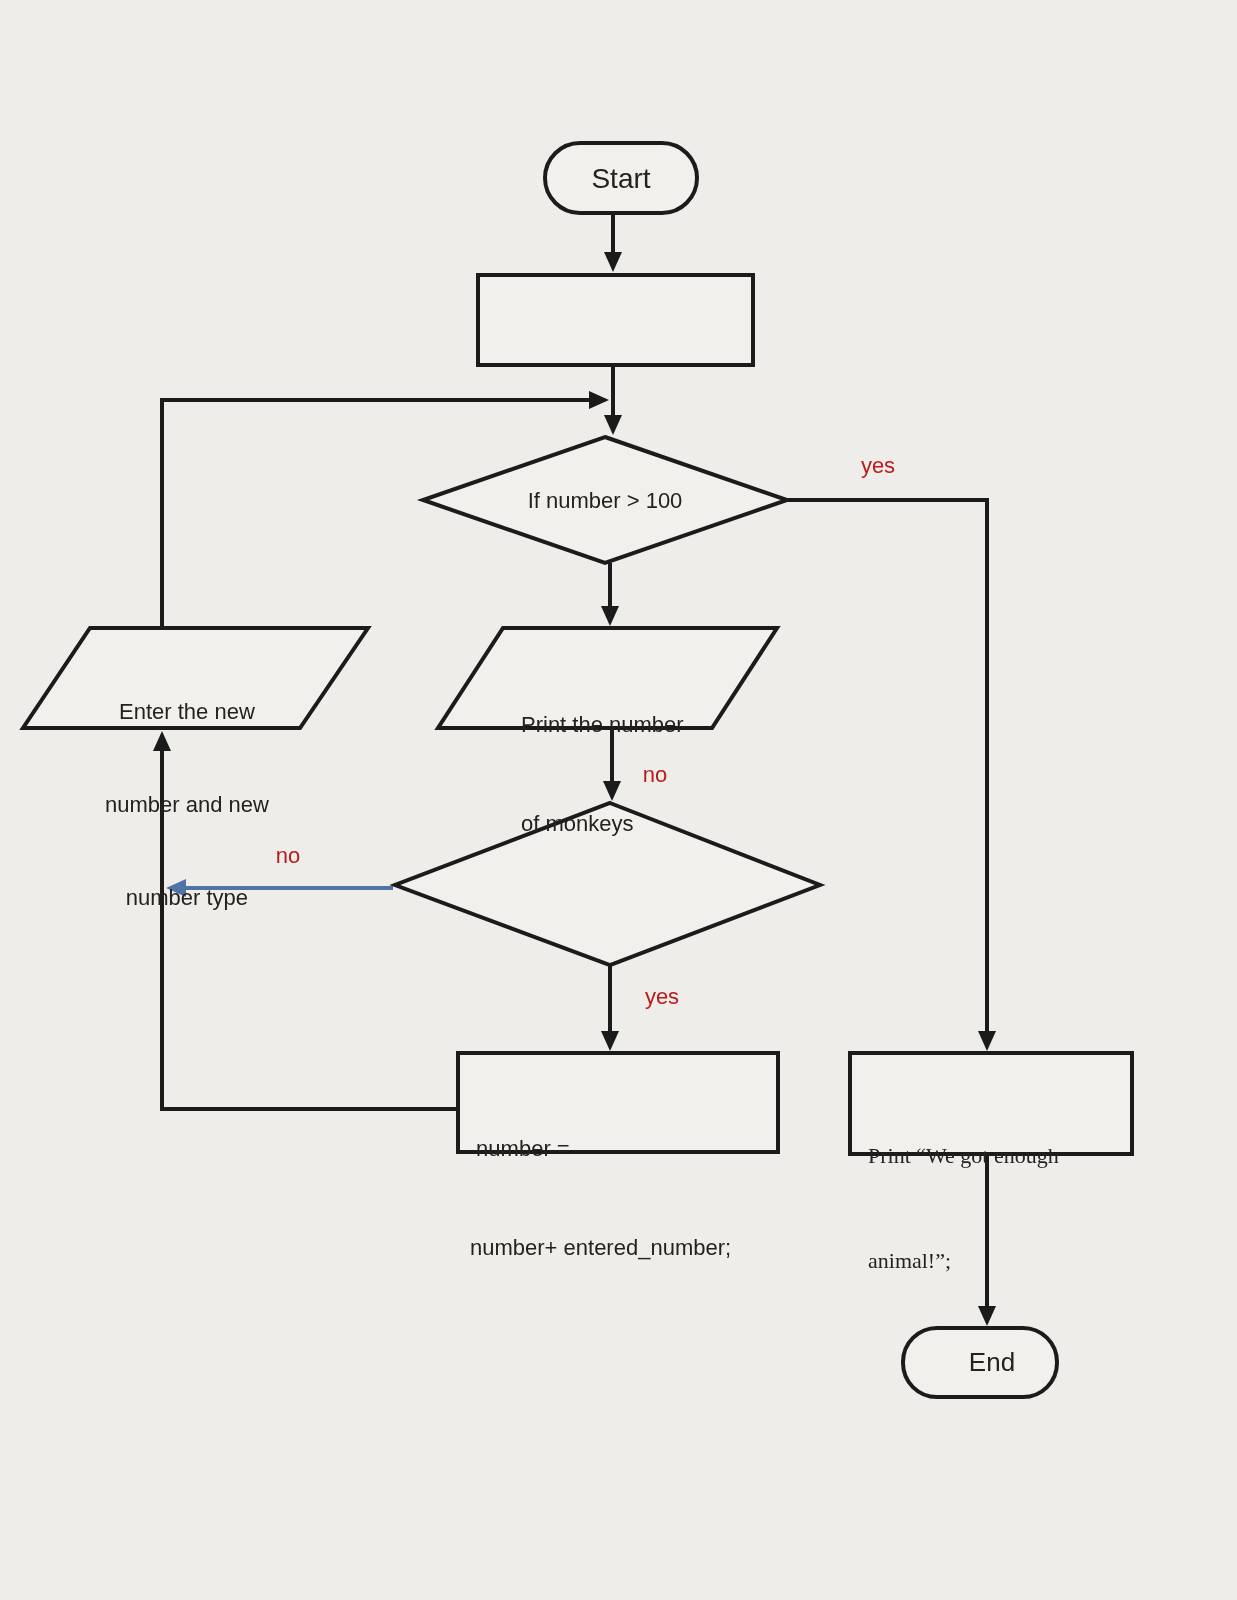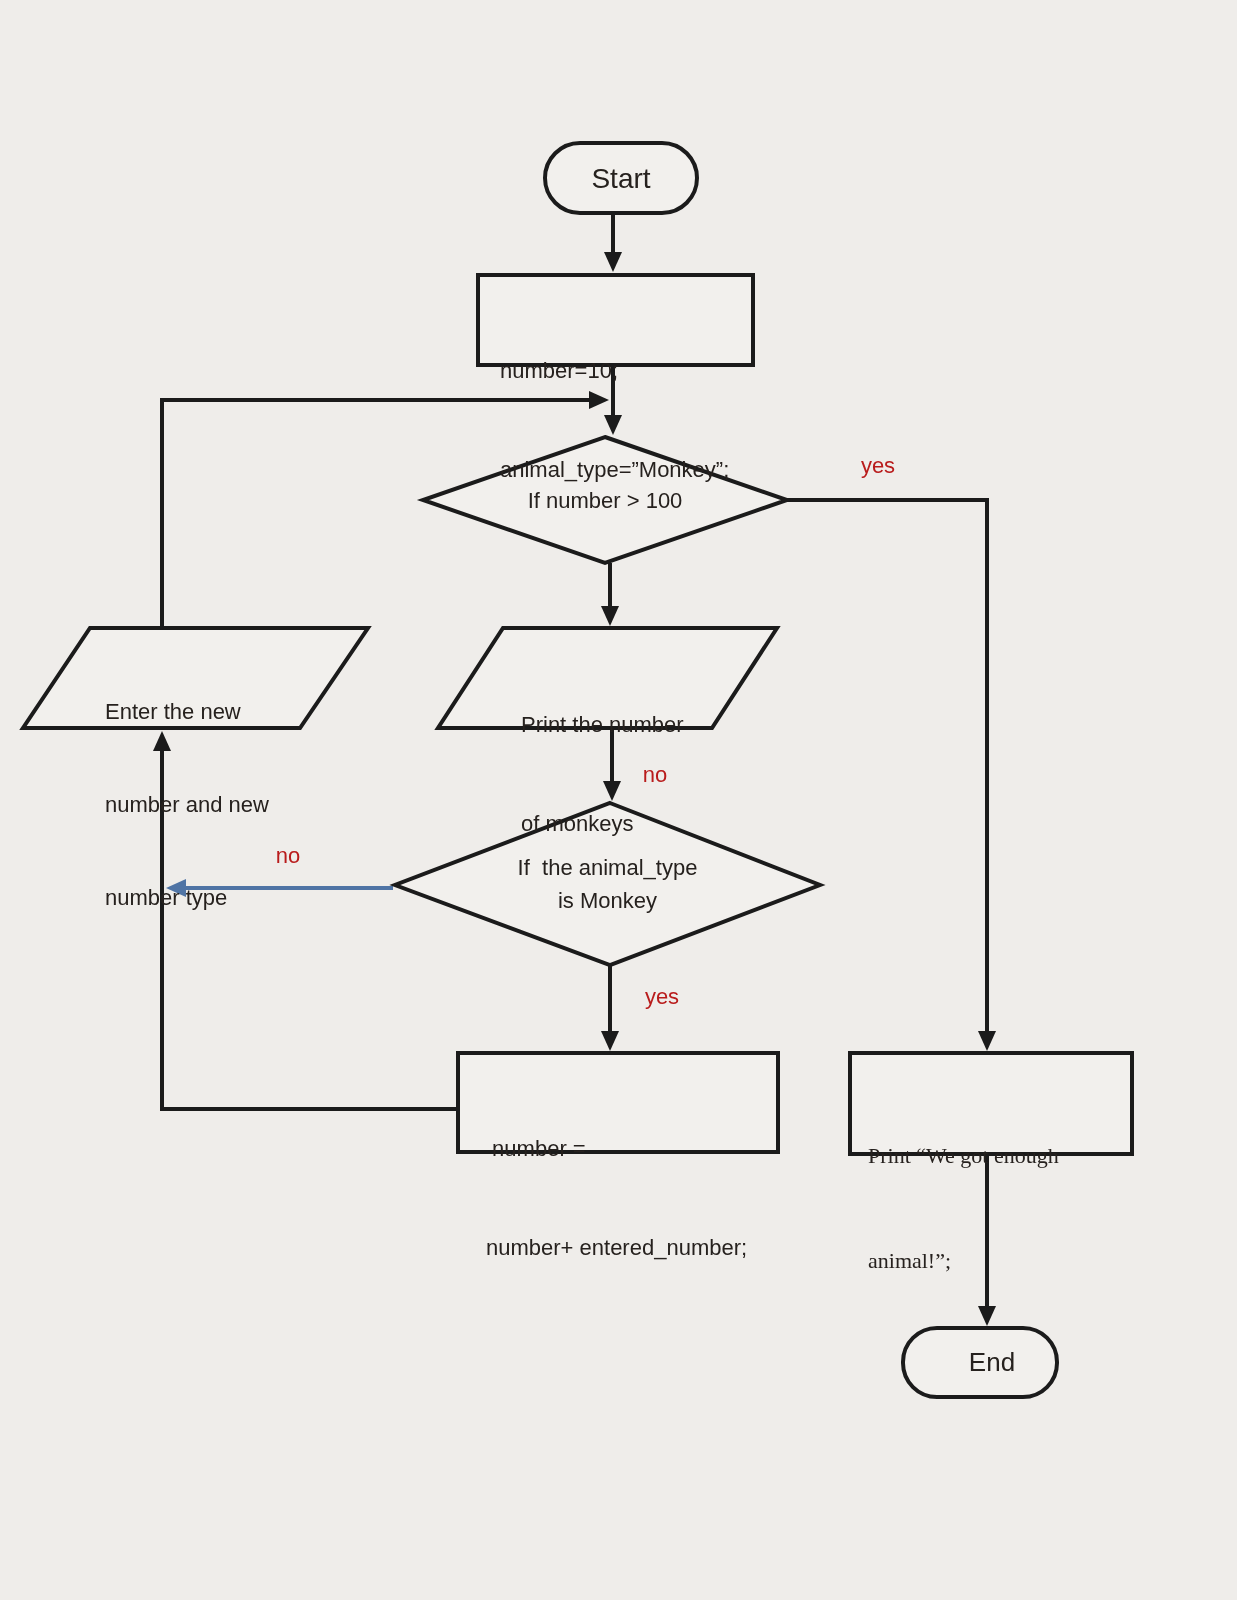--- a/index.html
+++ b/index.html
@@ -108,44 +108,36 @@
     <polygon class="shape" points="503,628 777,628 712,728 438,728"></polygon>
     <polygon class="shape" points="90,628 368,628 300,728 23,728"></polygon>
     <polygon class="shape" points="610,803 820,885 610,965 395,885"></polygon>
     <rect class="shape" x="458" y="1053" width="320" height="99"></rect>
     <rect class="shape" x="850" y="1053" width="282" height="101"></rect>
     <rect class="shape" x="903" y="1328" width="154" height="69" rx="34" ry="34"></rect>
   </svg>
 
   <div class="label centered terminator-label" style="left:545px; top:143px; width:152px; height:70px;">Start</div>
 
-  <div class="label" style="left:500px; top:288px;">
-    <span class="line">number=10;</span>
-    <span class="line">animal_type=”Monkey”;</span>
-  </div>
 
   <div class="label centered" style="left:423px; top:437px; width:364px; height:126px;">If number &gt; 100</div>
 
   <div class="label" style="left:521px; top:642px;">
     <span class="line">Print the number</span>
     <span class="line">of monkeys</span>
   </div>
 
-  <div class="label enter-lines" style="left:105px; top:634px;">
+  <div class="label enter-lines" style="left:105px; top:634px;text-align:center;">
     <span class="line">Enter the new</span>
     <span class="line">number and new</span>
     <span class="line">number type</span>
   </div>
 
-  <div class="label centered" style="left:395px; top:803px; width:425px; height:162px;">
-    <span class="line">If  the animal_type</span>
-    <span class="line">is Monkey</span>
-  </div>
 
-  <div class="label" style="left:470px; top:1066px;margin-left:16px;">
+  <div class="label" style="left:470px; top:1066px;">
     <span class="line"> number =</span>
     <span class="line">number+ entered_number;</span>
   </div>
 
   <div class="label" style="left:868px; top:1068px; line-height:35px;font-family:Liberation Serif, serif;">
     <span class="line">Print “We got enough</span>
     <span class="line">animal!”;</span>
   </div>
 
   <div class="label centered terminator-label" style="left:903px; top:1328px; width:178px; height:69px; font-size:26px;">End</div>

